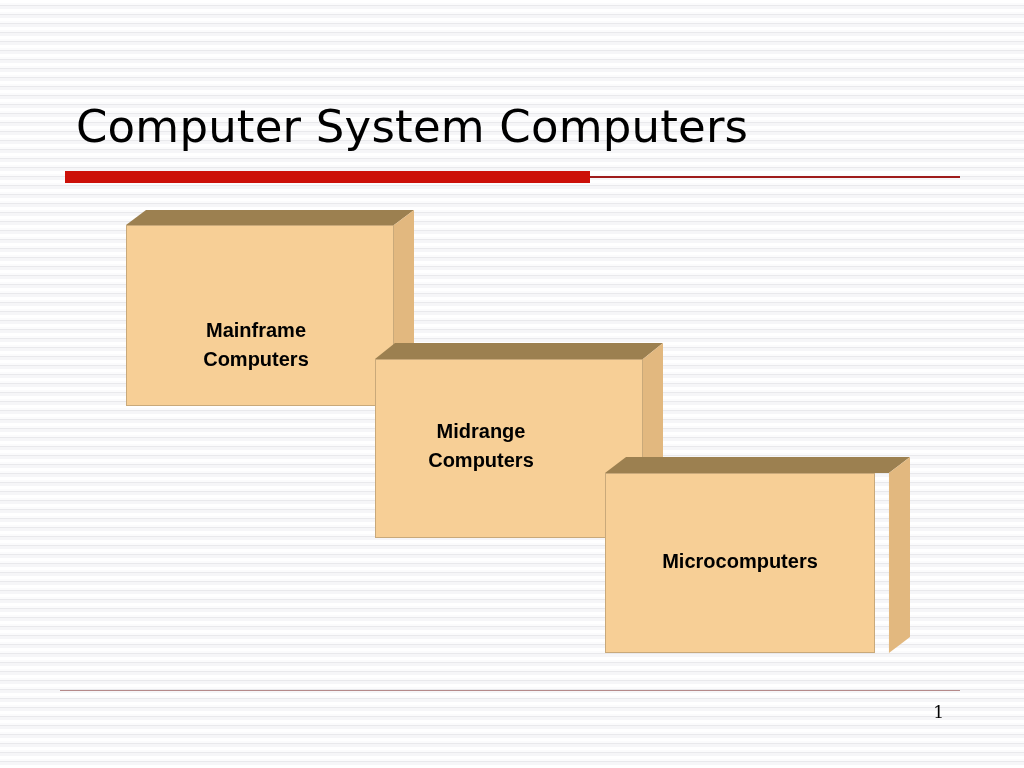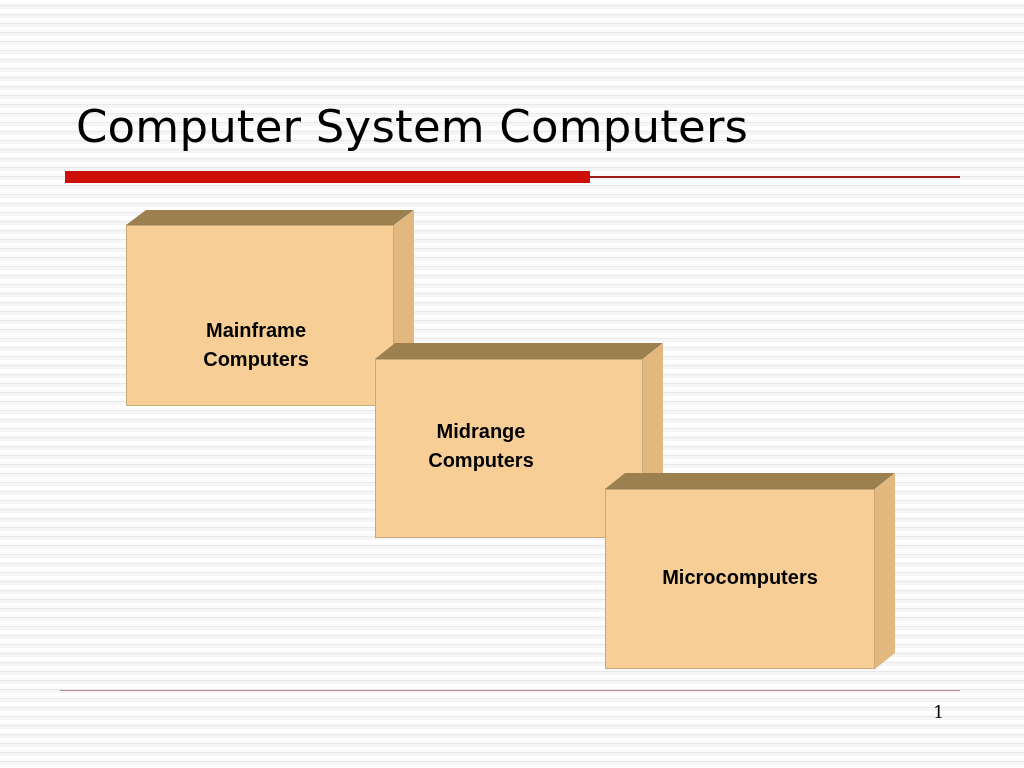--- a/index.html
+++ b/index.html
@@ -137,21 +137,21 @@
   <div class="box3d" style="left:375px; top:343px; width:288px; height:195px;">
     <svg class="top" viewBox="0 0 288 195" preserveAspectRatio="none">
       <polygon points="0,16 20,0 288,0 268,16" fill="#9c8050"></polygon>
       <polygon points="268,16 288,0 288,179 268,195" fill="#e2b87f"></polygon>
     </svg>
     <div class="front" style="left:0px; top:16px; width:268px; height:179px;"></div>
     <div class="label" style="left:0px; top:74px; width:212px;">Midrange
 Computers</div>
   </div>
 
-  <div class="box3d" style="left:605px; top:473px; width:290px; height:196px;">
+  <div class="box3d" style="left:605px; top:457px; width:290px; height:196px;padding-left:15px;">
     <svg class="top" viewBox="0 0 290 196" preserveAspectRatio="none">
       <polygon points="0,16 20,0 290,0 270,16" fill="#9c8050"></polygon>
       <polygon points="270,16 290,0 290,180 270,196" fill="#e2b87f"></polygon>
     </svg>
     <div class="front" style="left:0px; top:16px; width:270px; height:180px;"></div>
     <div class="label" style="left:0px; top:90px; width:270px;">Microcomputers</div>
   </div>
 
   <div class="footer-rule"></div>
   <div class="page-number">1</div>

